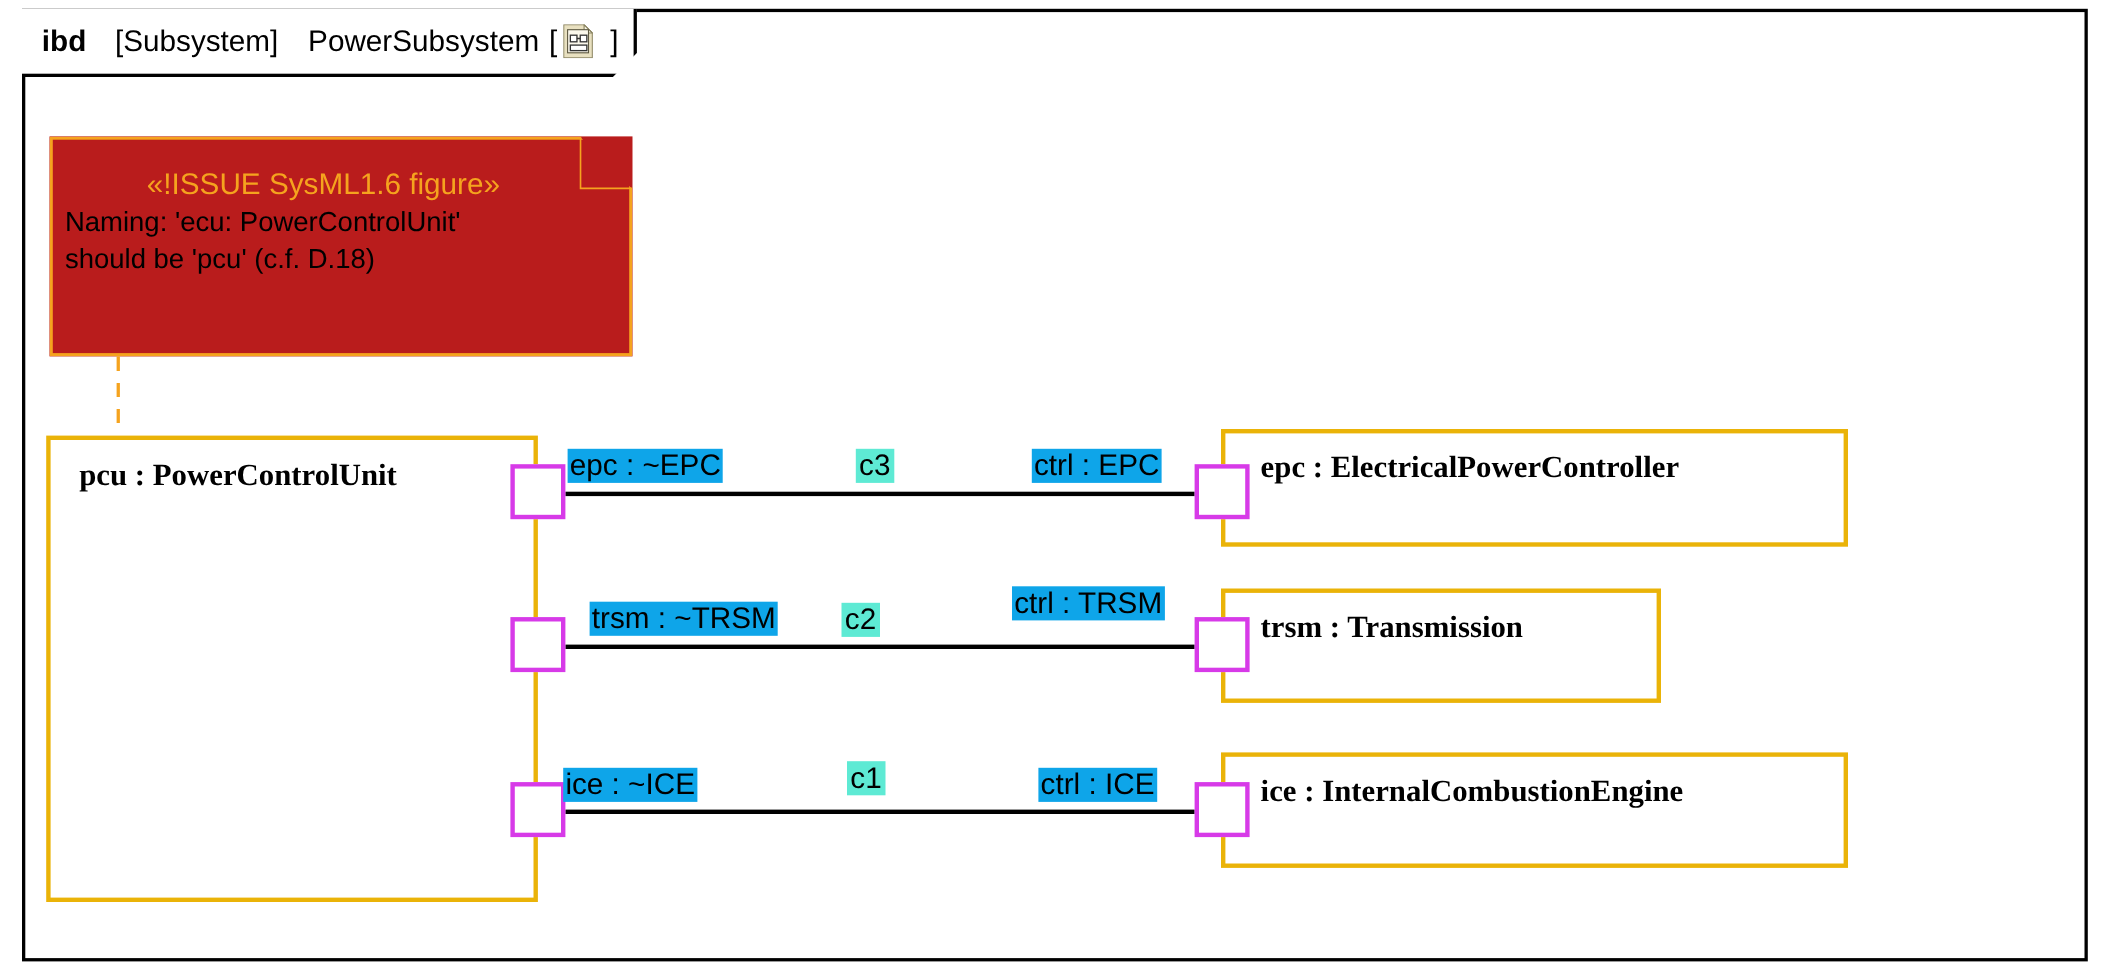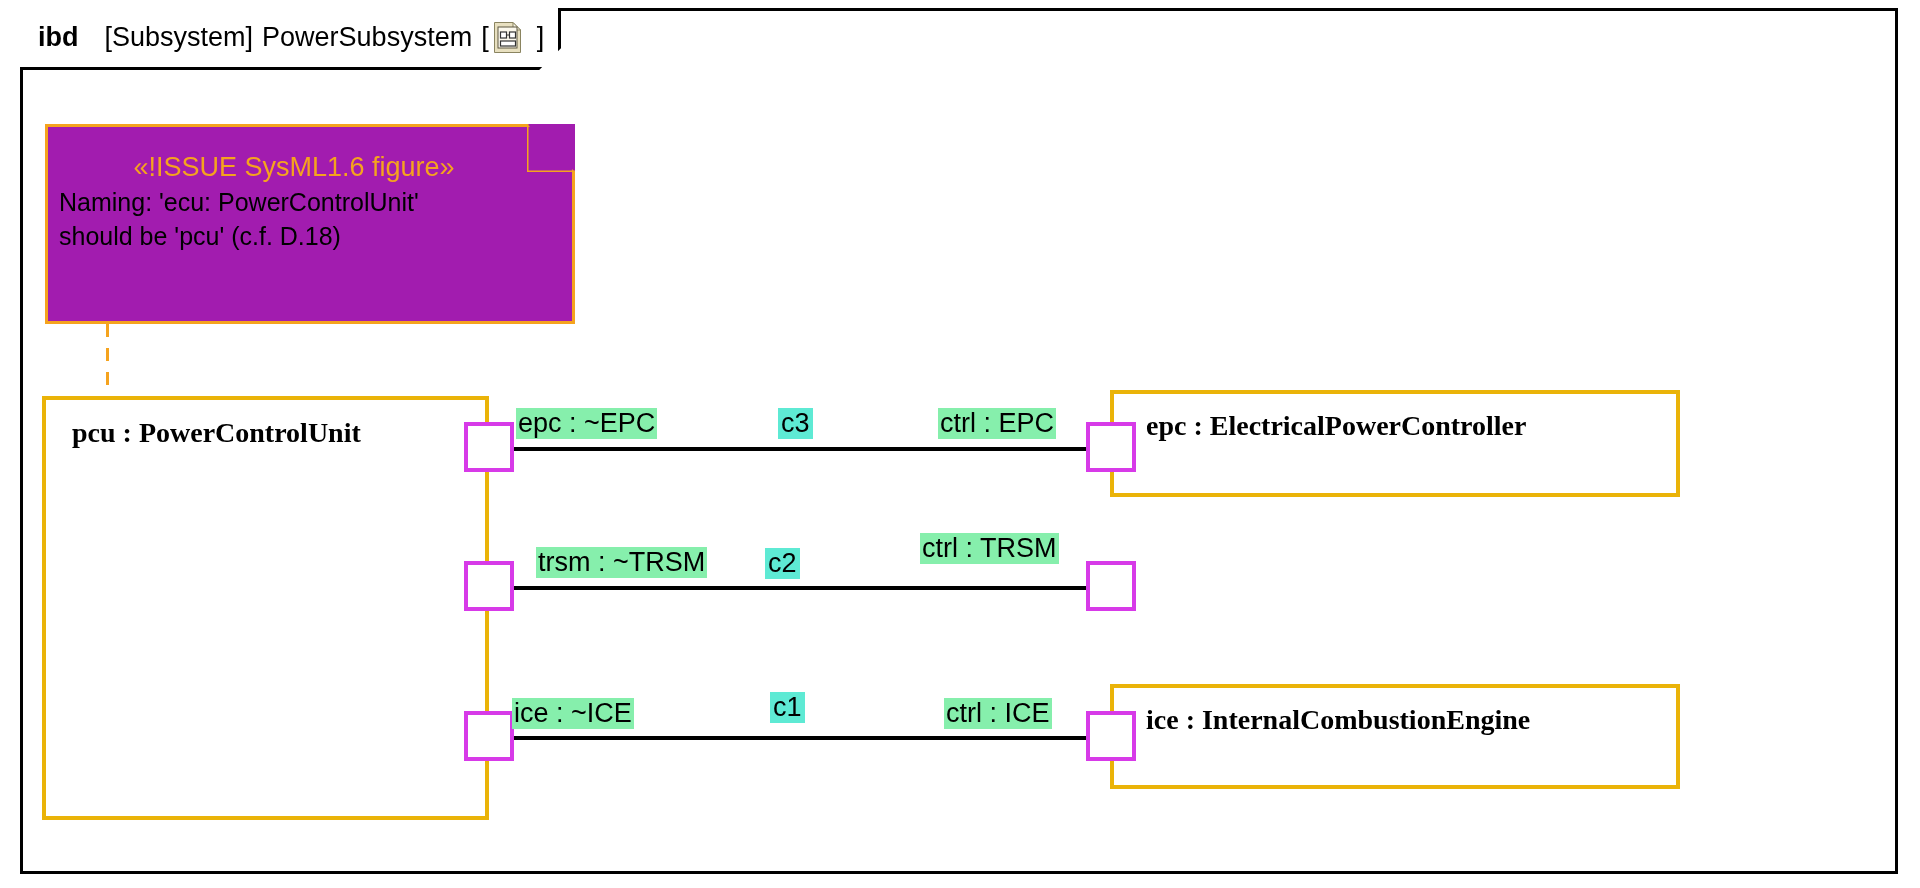--- a/index.html
+++ b/index.html
@@ -28,21 +28,21 @@
   .hdr-txt{font-size:27px;line-height:1;letter-spacing:0px;}
   .hdr-kind{font-weight:bold;}
   .hdr-diag-icon{
     display:inline-block;width:27px;height:31px;vertical-align:-6px;
     margin:0 7px 0 5px;position:relative;
   }
 
   
   .note{
     position:absolute;left:45px;top:124px;width:530px;height:200px;
-    box-sizing:border-box;background:#a21caf;
+    box-sizing:border-box;background:#b91c1c;
   }
   .note-shape{
     position:absolute;inset:0;
     border:3px solid #F5A31E;box-sizing:border-box;
     clip-path:polygon(0 0, calc(100% - 48px) 0, 100% 48px, 100% 100%, 0 100%);
   }
   .note-fold{
     position:absolute;right:0;top:0;width:48px;height:48px;
   }
   .note-body{position:absolute;inset:0;padding:28px 16px 0 14px;}
@@ -88,34 +88,34 @@
 
   
   .conn{position:absolute;background:#000;z-index:2;}
   .conn-h{height:4px;}
   .conn-label{
     position:absolute;font-size:27px;white-space:nowrap;z-index:6;
     background:#5eead4;padding:0 3px;
   }
   .port-label{
     position:absolute;font-size:27px;white-space:nowrap;z-index:6;
-    background:#86efac;padding:0 2px;
+    background:#0ea5e9;padding:0 2px;
   }
 </style>
 </head>
 <body>
 
 <div id="stage">
 
   <div class="frame-outline"></div>
 
   <div class="hdr-tab" id="hdrtab">
     <span class="hdr-txt hdr-kind">ibd</span>
     <span class="hdr-txt" style="margin-left:26px">[Subsystem]</span>
-    <span class="hdr-txt" style="margin-left:9px">PowerSubsystem</span>
+    <span class="hdr-txt" style="margin-left:27px">PowerSubsystem</span>
     <span class="hdr-txt" style="margin-left:9px">[</span>
     <span class="hdr-diag-icon">
       <svg width="27" height="31" viewBox="0 0 27 31" xmlns="http://www.w3.org/2000/svg">
         <polygon points="0.5,0.5 19,0.5 26.5,8 26.5,30.5 0.5,30.5" fill="#E8E0C0" stroke="#8a8460" stroke-width="1"></polygon>
         <polygon points="19,0.5 26.5,8 19,8" fill="#f7f4e6" stroke="#8a8460" stroke-width="1"></polygon>
         <rect x="4" y="5" width="19" height="21" fill="#FBF8EC" stroke="#5c5740" stroke-width="1"></rect>
         <rect x="6.5" y="10" width="6" height="6" fill="#fff" stroke="#333" stroke-width="1.2"></rect>
         <rect x="15.5" y="10" width="6" height="6" fill="#fff" stroke="#333" stroke-width="1.2"></rect>
         <line x1="12.5" y1="13" x2="15.5" y2="13" stroke="#333" stroke-width="1.2"></line>
         <rect x="6.5" y="19" width="15" height="5" fill="#fff" stroke="#333" stroke-width="1.2"></rect>
@@ -139,20 +139,23 @@
   </div>
   <div class="note-anchor"></div>
 
   <div class="block" id="pcu">
     <div class="block-title">pcu : PowerControlUnit</div>
   </div>
 
   <div class="block" id="epcblk">
     <div class="block-title">epc : ElectricalPowerController</div>
   </div>
+  <div class="block" id="trsmblk">
+    <div class="block-title">trsm : Transmission</div>
+  </div>
   <div class="block" id="iceblk">
     <div class="block-title">ice : InternalCombustionEngine</div>
   </div>
 
   <div class="conn conn-h" style="left:488px;top:447px;width:625px;"></div>
   <div class="conn conn-h" style="left:488px;top:586px;width:625px;"></div>
   <div class="conn conn-h" style="left:488px;top:736px;width:625px;"></div>
 
   <div class="port" style="left:464px;top:422px;"></div>
   <div class="port" style="left:464px;top:561px;"></div>

